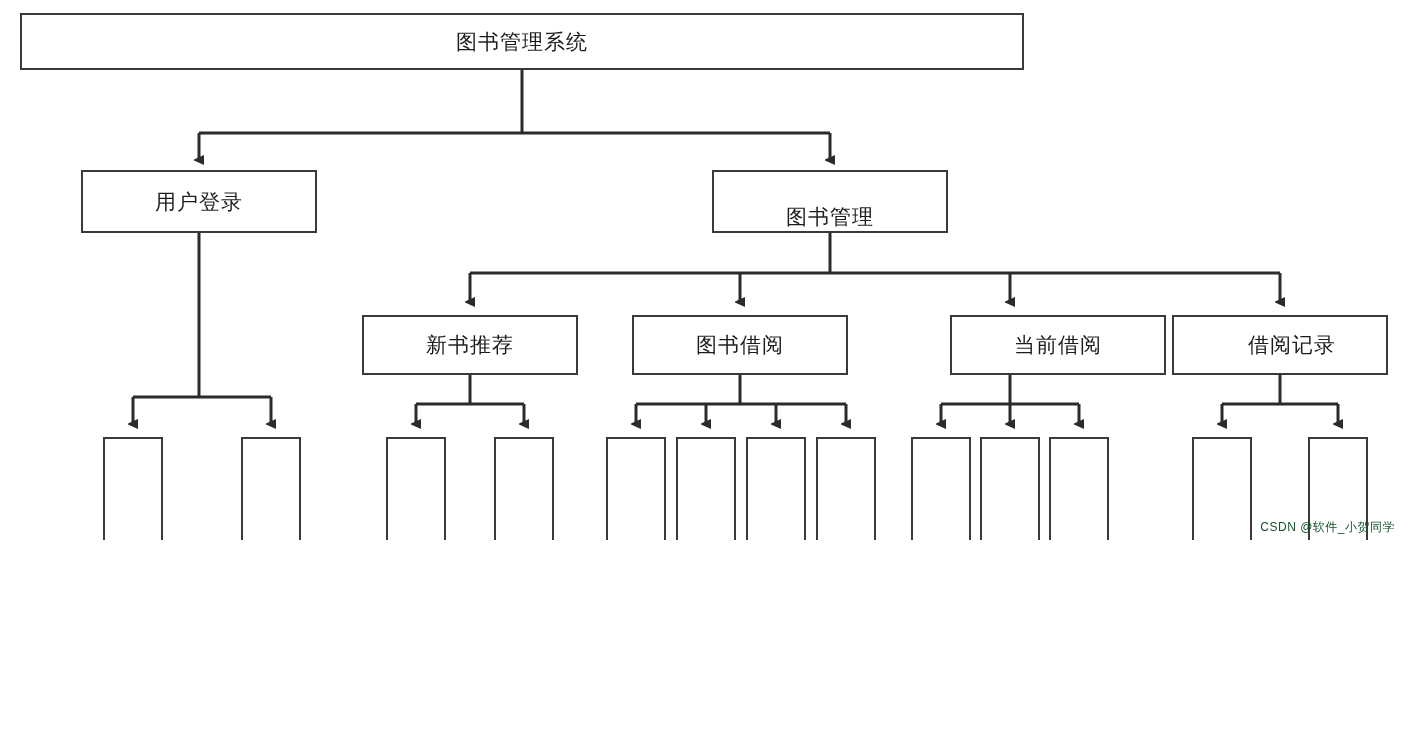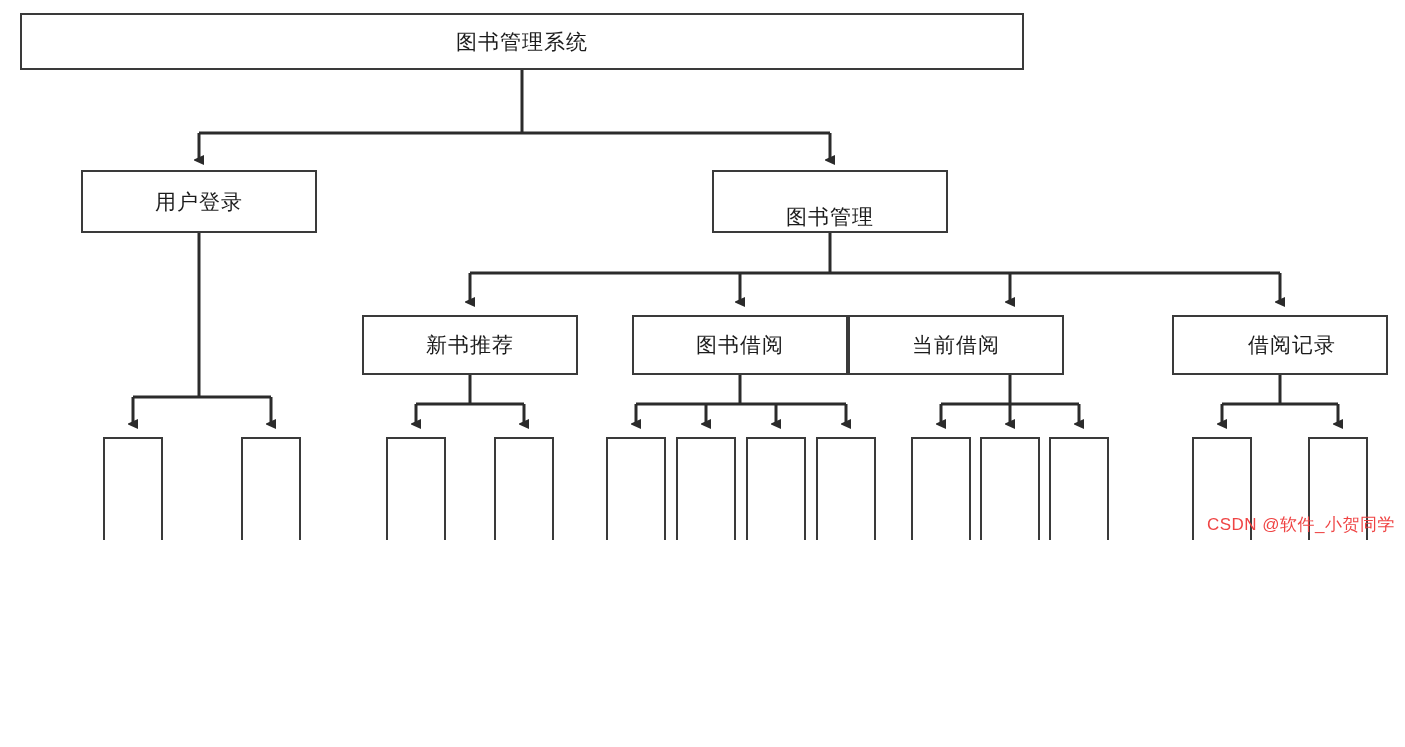--- a/index.html
+++ b/index.html
@@ -51,22 +51,22 @@
     align-items: flex-start;
   }
   .node-label {
     display: block;
     white-space: pre;
   }
   #watermark {
     position: absolute;
     right: 10px;
     bottom: 4px;
-    font-size: 17px;
-    color: #ef4444;
+    font-size: 12px;
+    color: #14532d;
     white-space: nowrap;
     letter-spacing: 0.5px;
   }
 </style>
 </head>
 <body>
 
 <div id="canvas">
 
   <svg id="wires" viewBox="0 0 1405 747" xmlns="http://www.w3.org/2000/svg">
@@ -129,21 +129,21 @@
   <div class="node horizontal" style="left:712px; top:170px; width:236px; height:63px;align-items:flex-end;">
     <span class="node-label">图书管理</span>
   </div>
 
   <div class="node horizontal" style="left:362px; top:315px; width:216px; height:60px;">
     <span class="node-label">新书推荐</span>
   </div>
   <div class="node horizontal" style="left:632px; top:315px; width:216px; height:60px;">
     <span class="node-label">图书借阅</span>
   </div>
-  <div class="node horizontal" style="left:848px; top:315px; width:216px; height:60px;">
+  <div class="node horizontal" style="left:950px; top:315px; width:216px; height:60px;">
     <span class="node-label">当前借阅</span>
   </div>
   <div class="node horizontal" style="left:1172px; top:315px; width:216px; height:60px;padding-left:24px;">
     <span class="node-label">借阅记录</span>
   </div>
 
   <div class="node vertical" style="left:103px; top:437px; width:60px; height:297px;">
     <span class="node-label">用户登录</span>
   </div>
   <div class="node vertical" style="left:241px; top:437px; width:60px; height:297px;">

